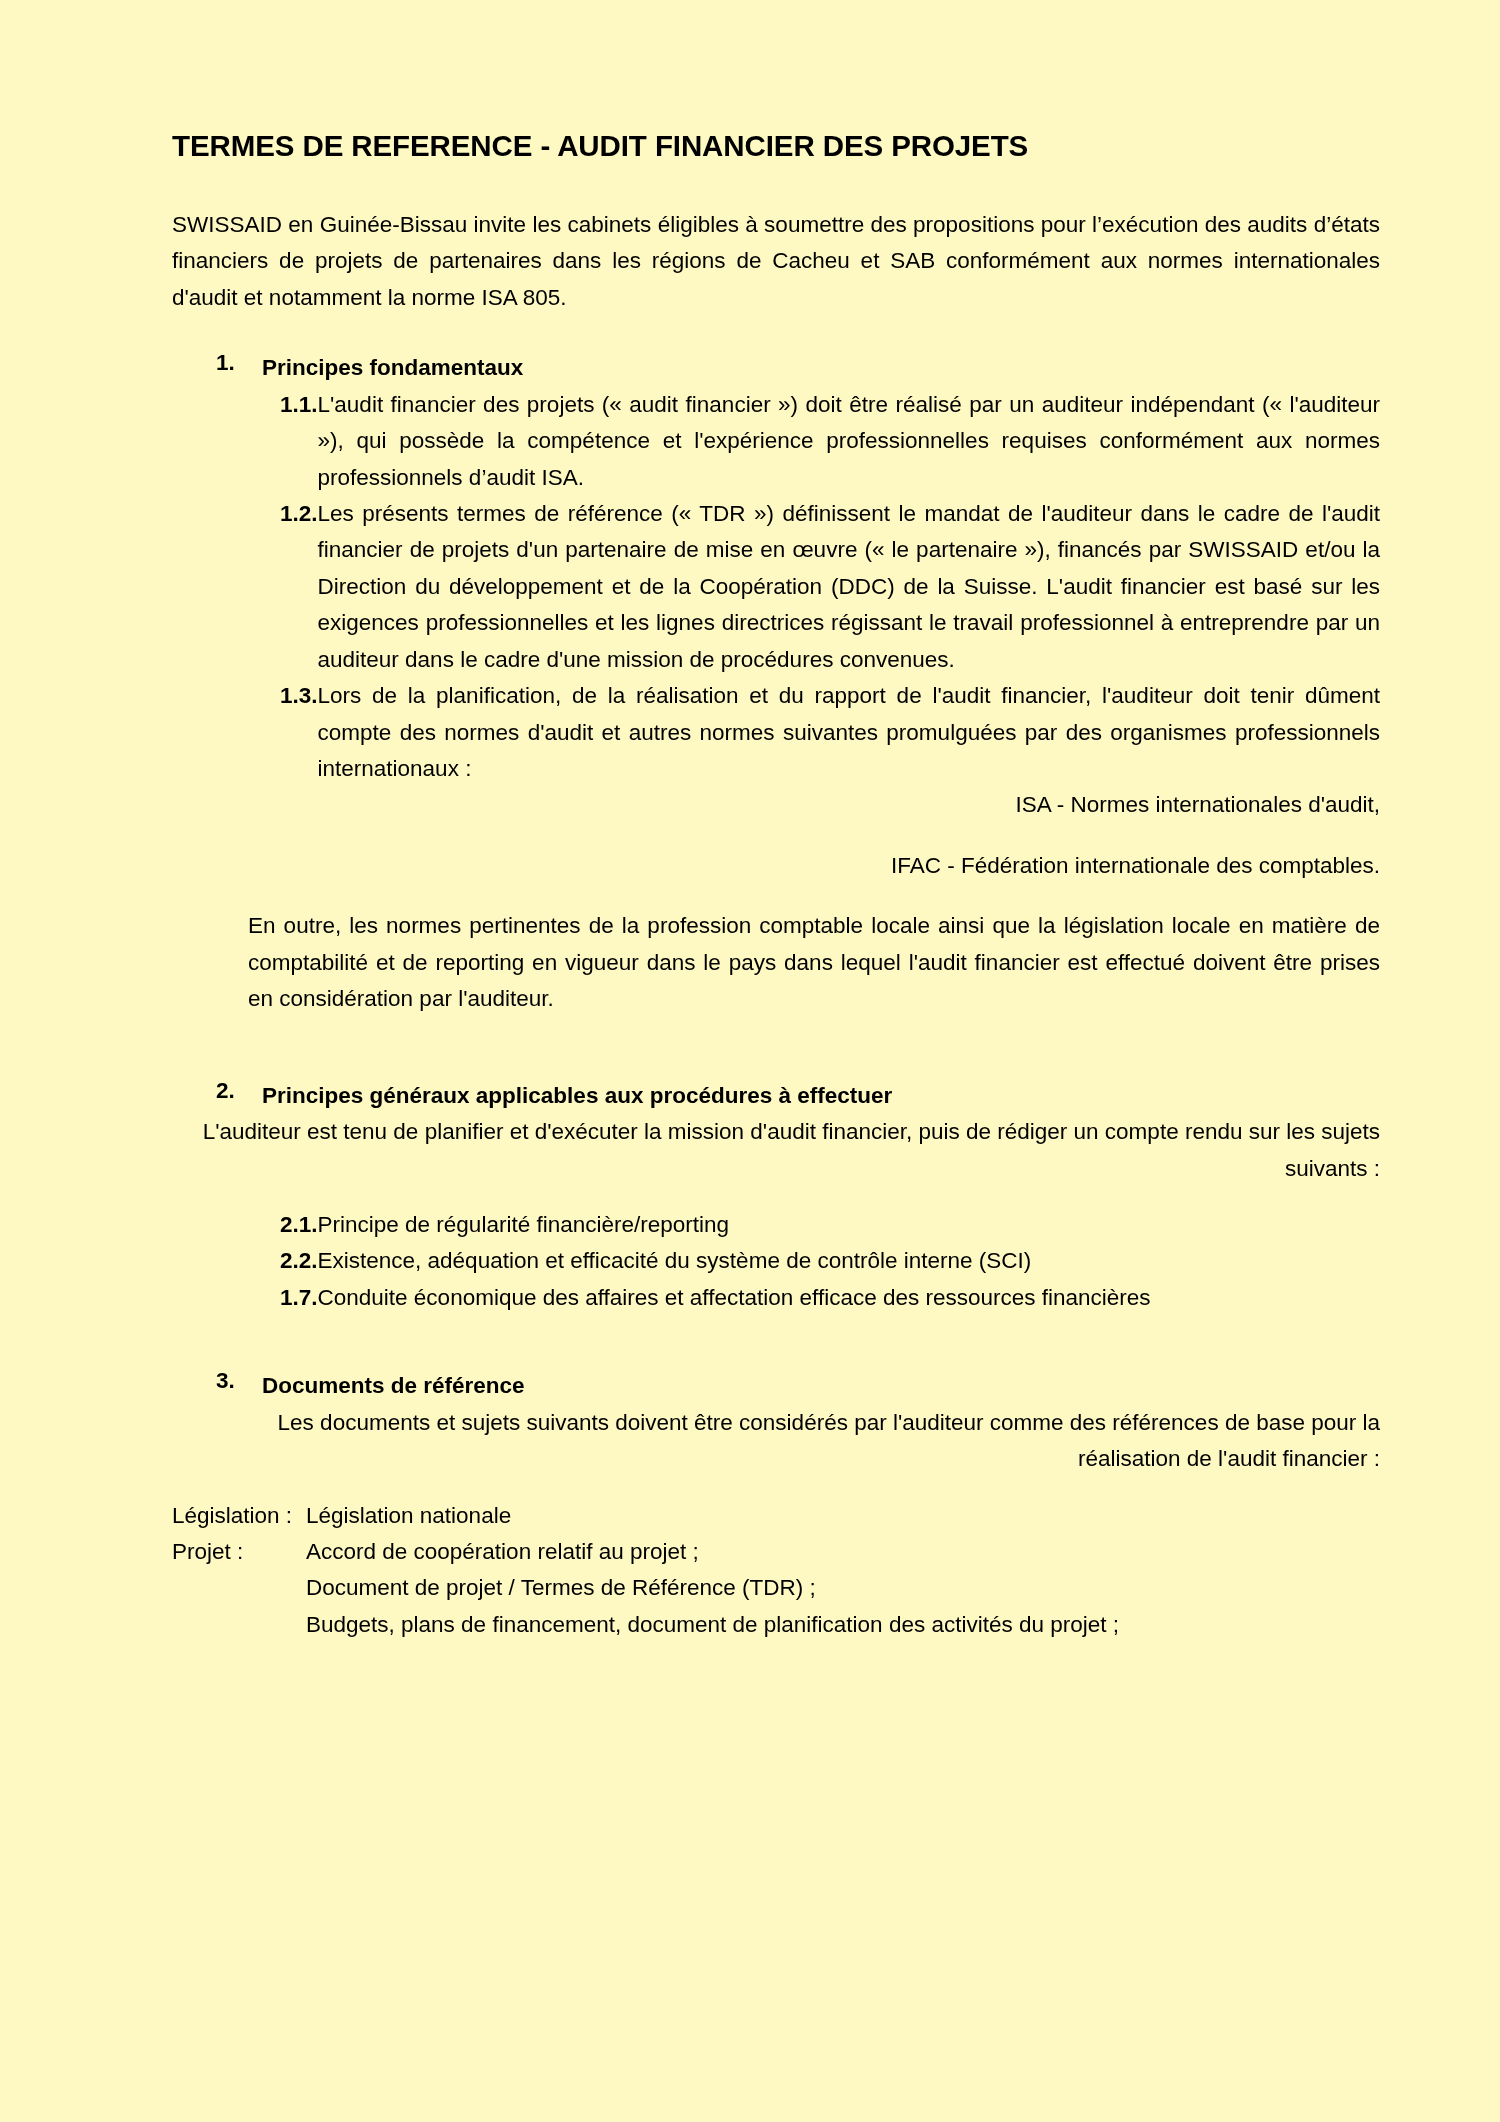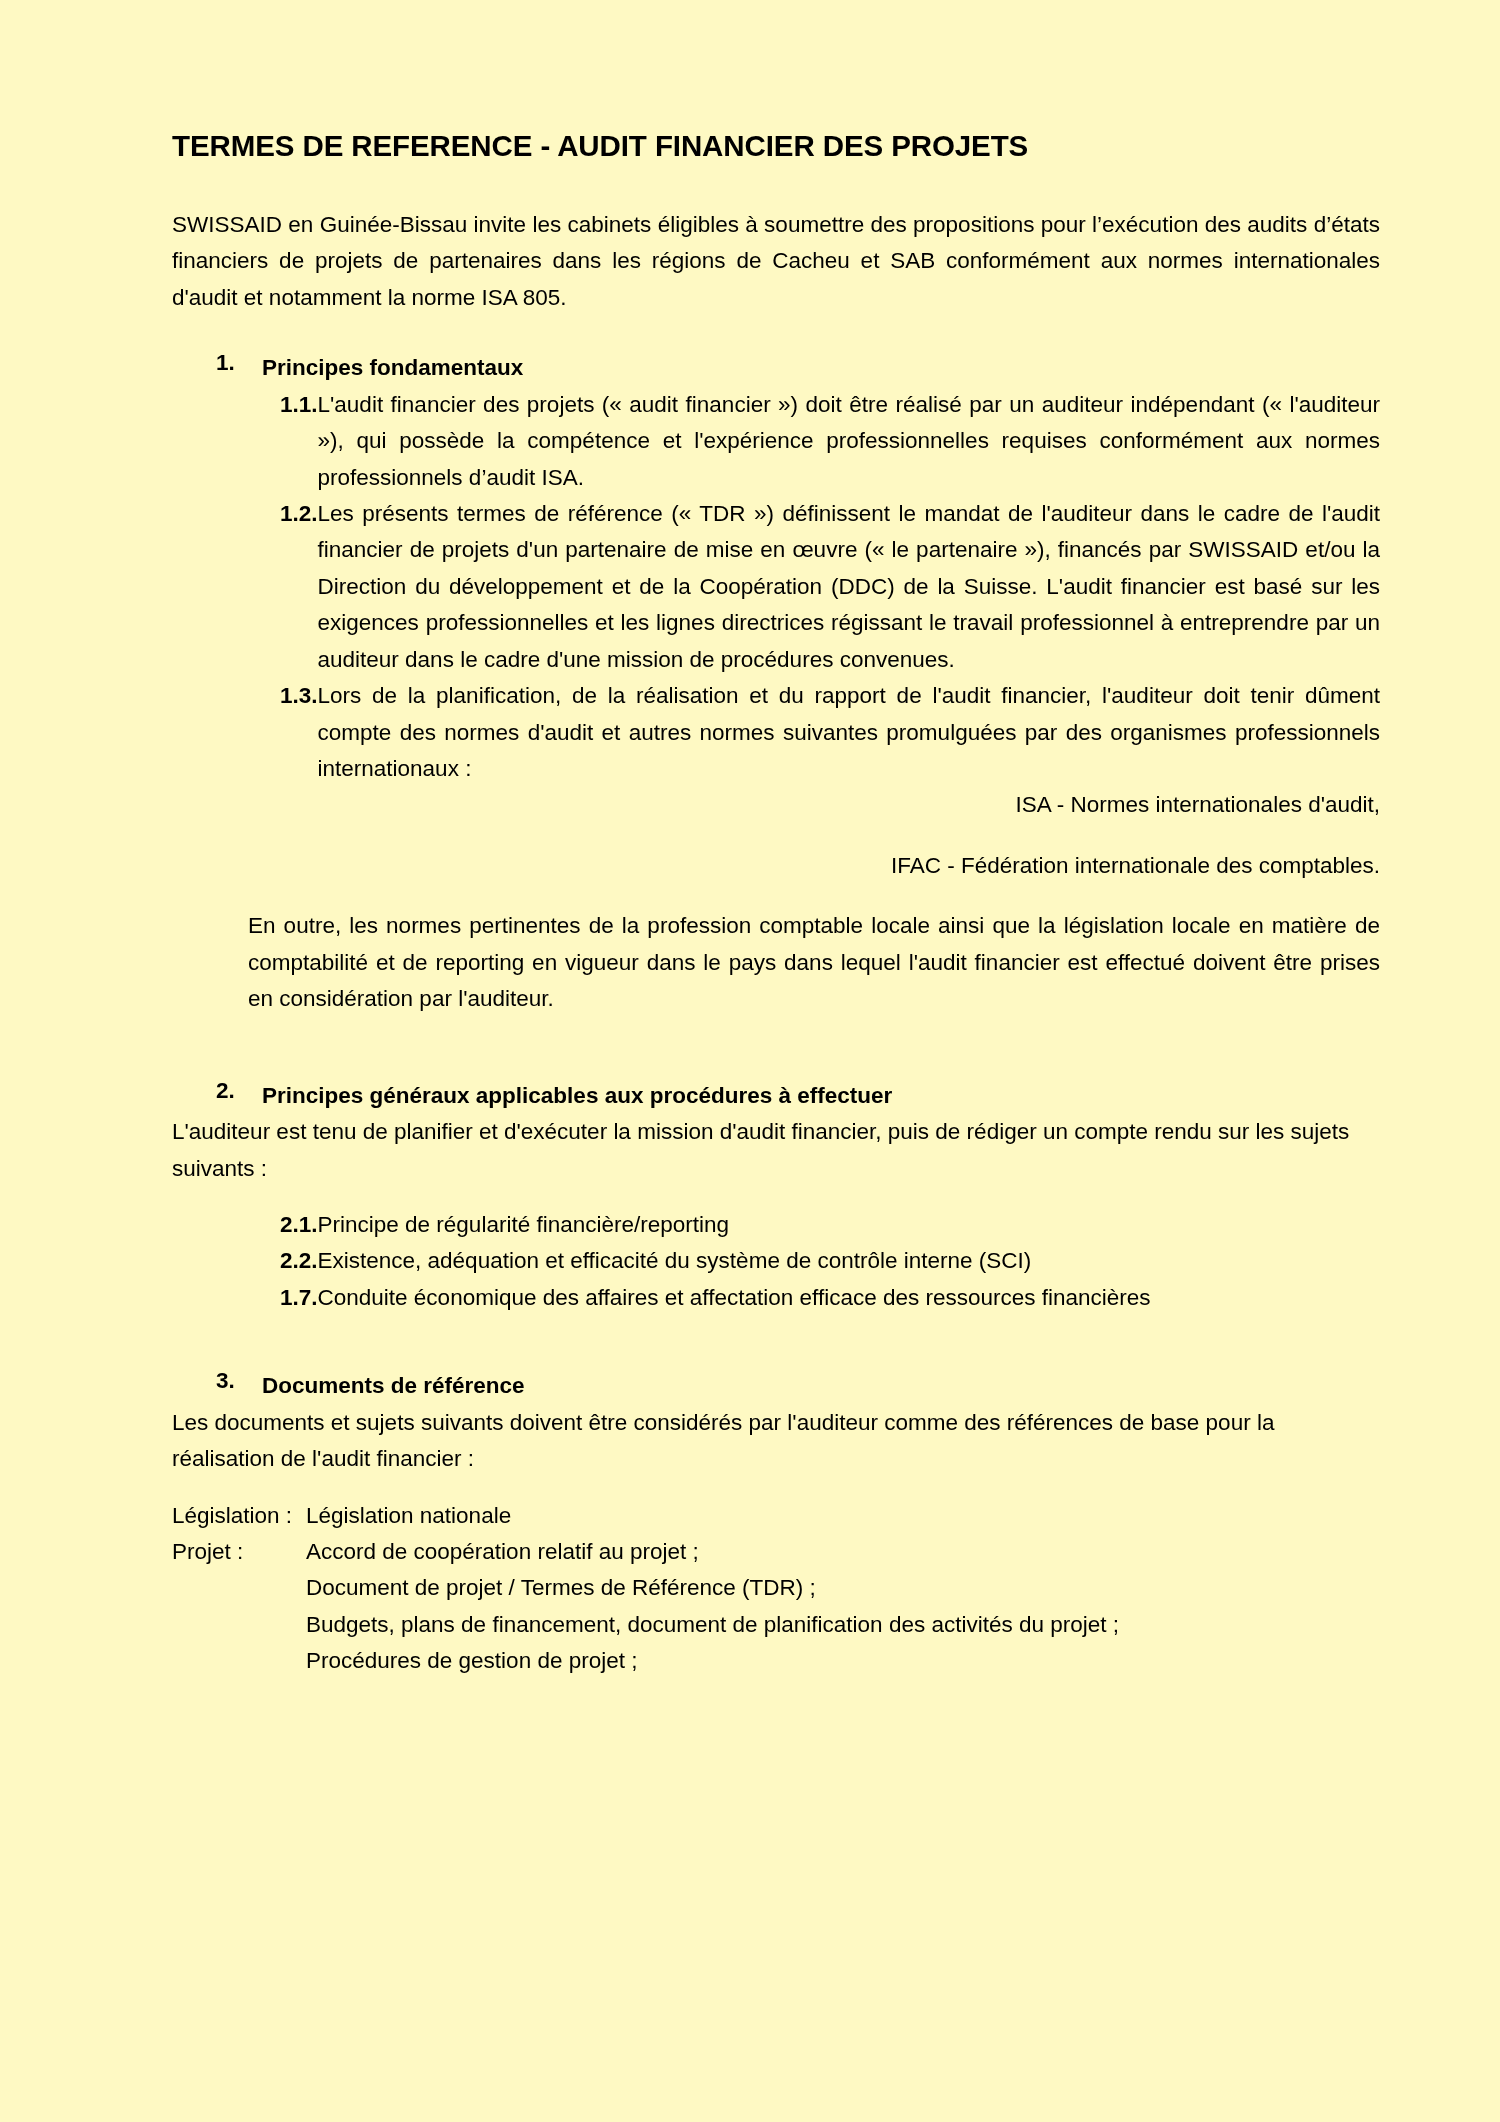--- a/index.html
+++ b/index.html
@@ -26,21 +26,21 @@
     line-height: 1.25;
     margin: 0 0 42px 0;
   }
   p.body-text {
     font-size: 22.5px;
     line-height: 1.62;
     margin: 0 0 20px 0;
     text-align: justify;
   }
   p.body-text.last-left {
-    text-align: left;
+    text-align: right;
   }
   
   .lvl1 {
     display: flex;
     margin: 0;
     padding: 0;
   }
   .lvl1 .num {
     font-size: 22.5px;
     font-weight: bold;
@@ -189,19 +189,15 @@
       <span class="ref-value">Accord de coopération relatif au projet ;</span>
     </div>
     <div class="ref-row continuation">
       <span class="ref-label">&nbsp;</span>
       <span class="ref-value">Document de projet / Termes de Référence (TDR) ;</span>
     </div>
     <div class="ref-row continuation">
       <span class="ref-label">&nbsp;</span>
       <span class="ref-value">Budgets, plans de financement, document de planification des activités du projet ;</span>
     </div>
-    <div class="ref-row continuation">
-      <span class="ref-label">&nbsp;</span>
-      <span class="ref-value">Procédures de gestion de projet ;</span>
-    </div>
   </div>
 
 </div>
 
 </body></html>

